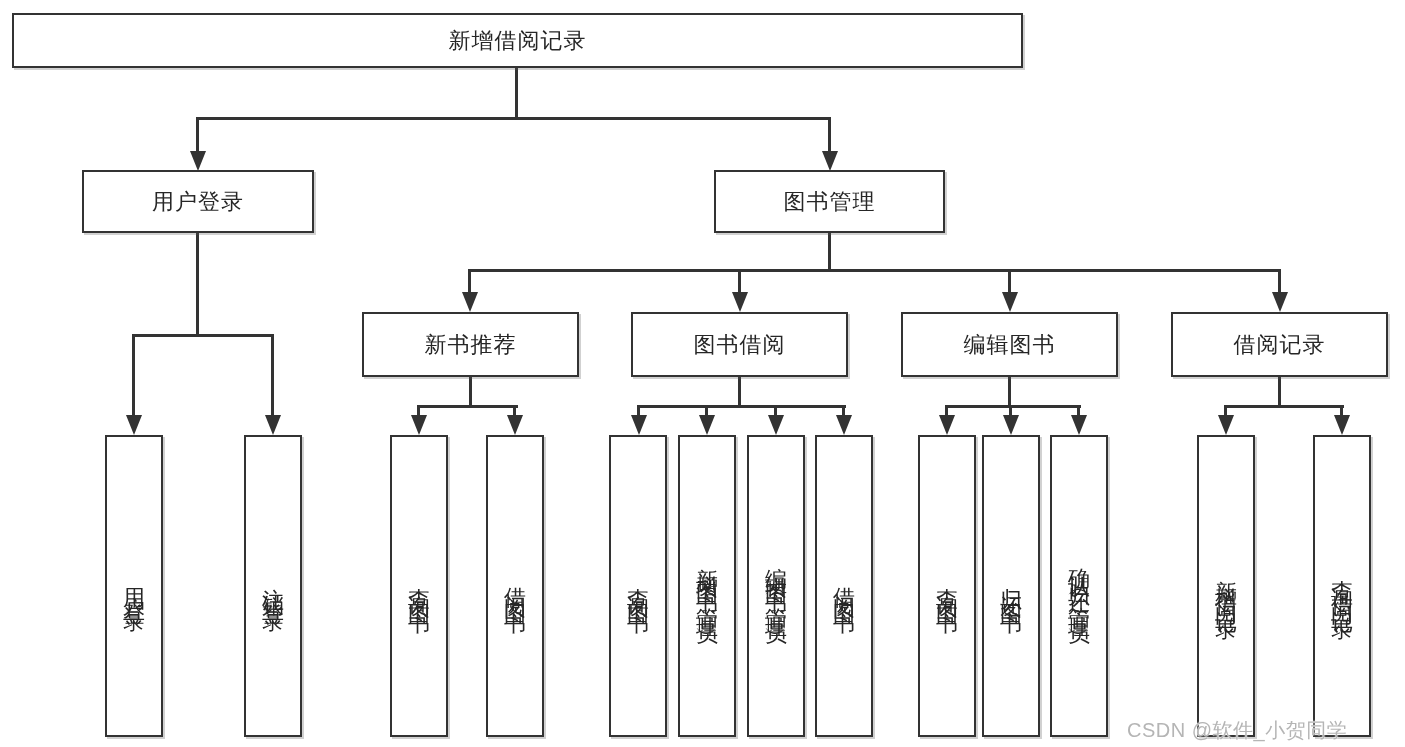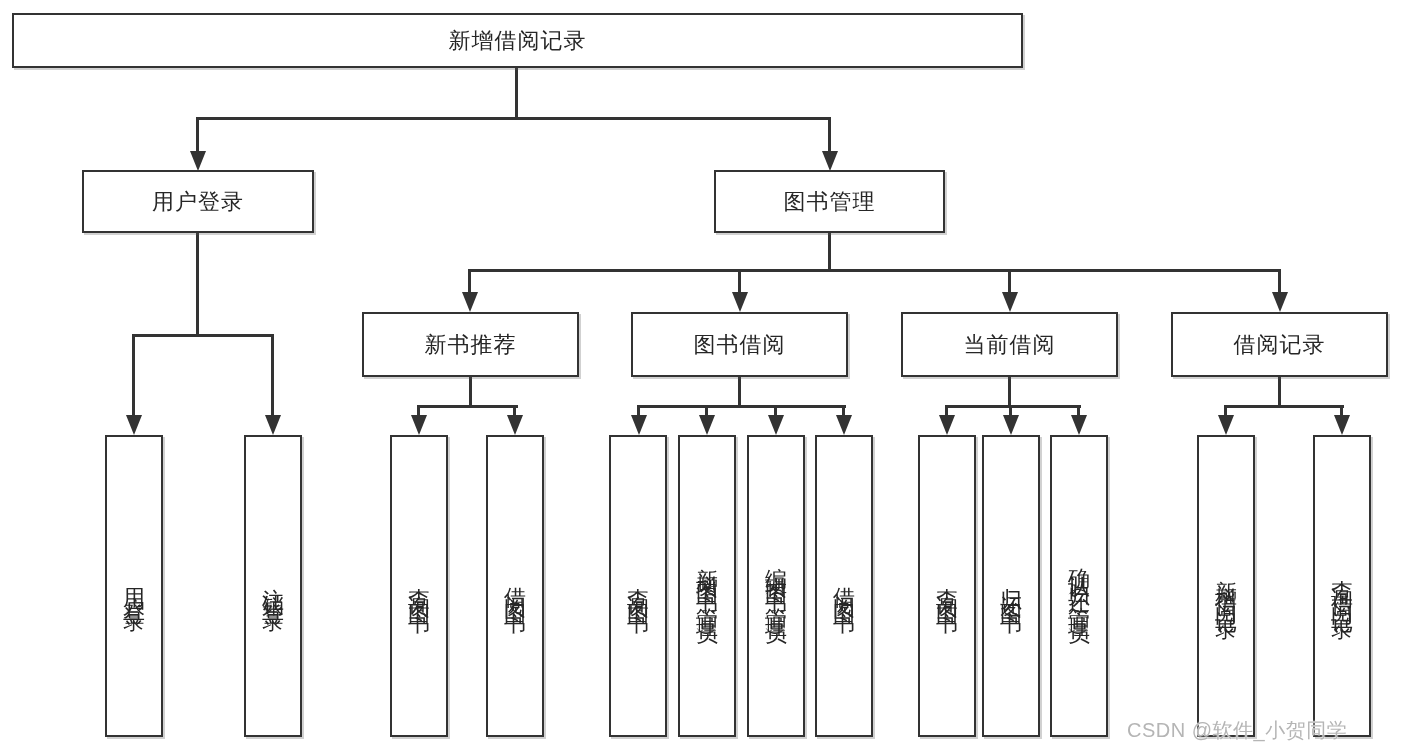--- a/index.html
+++ b/index.html
@@ -49,21 +49,21 @@
     <span>图书管理</span>
   </div>
 
   <div class="box" style="left:362px;top:312px;width:217px;height:65px;">
     <span>新书推荐</span>
   </div>
   <div class="box" style="left:631px;top:312px;width:217px;height:65px;">
     <span>图书借阅</span>
   </div>
   <div class="box" style="left:901px;top:312px;width:217px;height:65px;">
-    <span>当前借阅</span>
+    <span>编辑图书</span>
   </div>
   <div class="box" style="left:1171px;top:312px;width:217px;height:65px;">
     <span>借阅记录</span>
   </div>
 
   <div class="box vbox" style="left:105px;top:435px;width:58px;height:302px;">
     <span class="vlabel">用户登录</span>
   </div>
   <div class="box vbox" style="left:244px;top:435px;width:58px;height:302px;">
     <span class="vlabel">注销登录</span>

